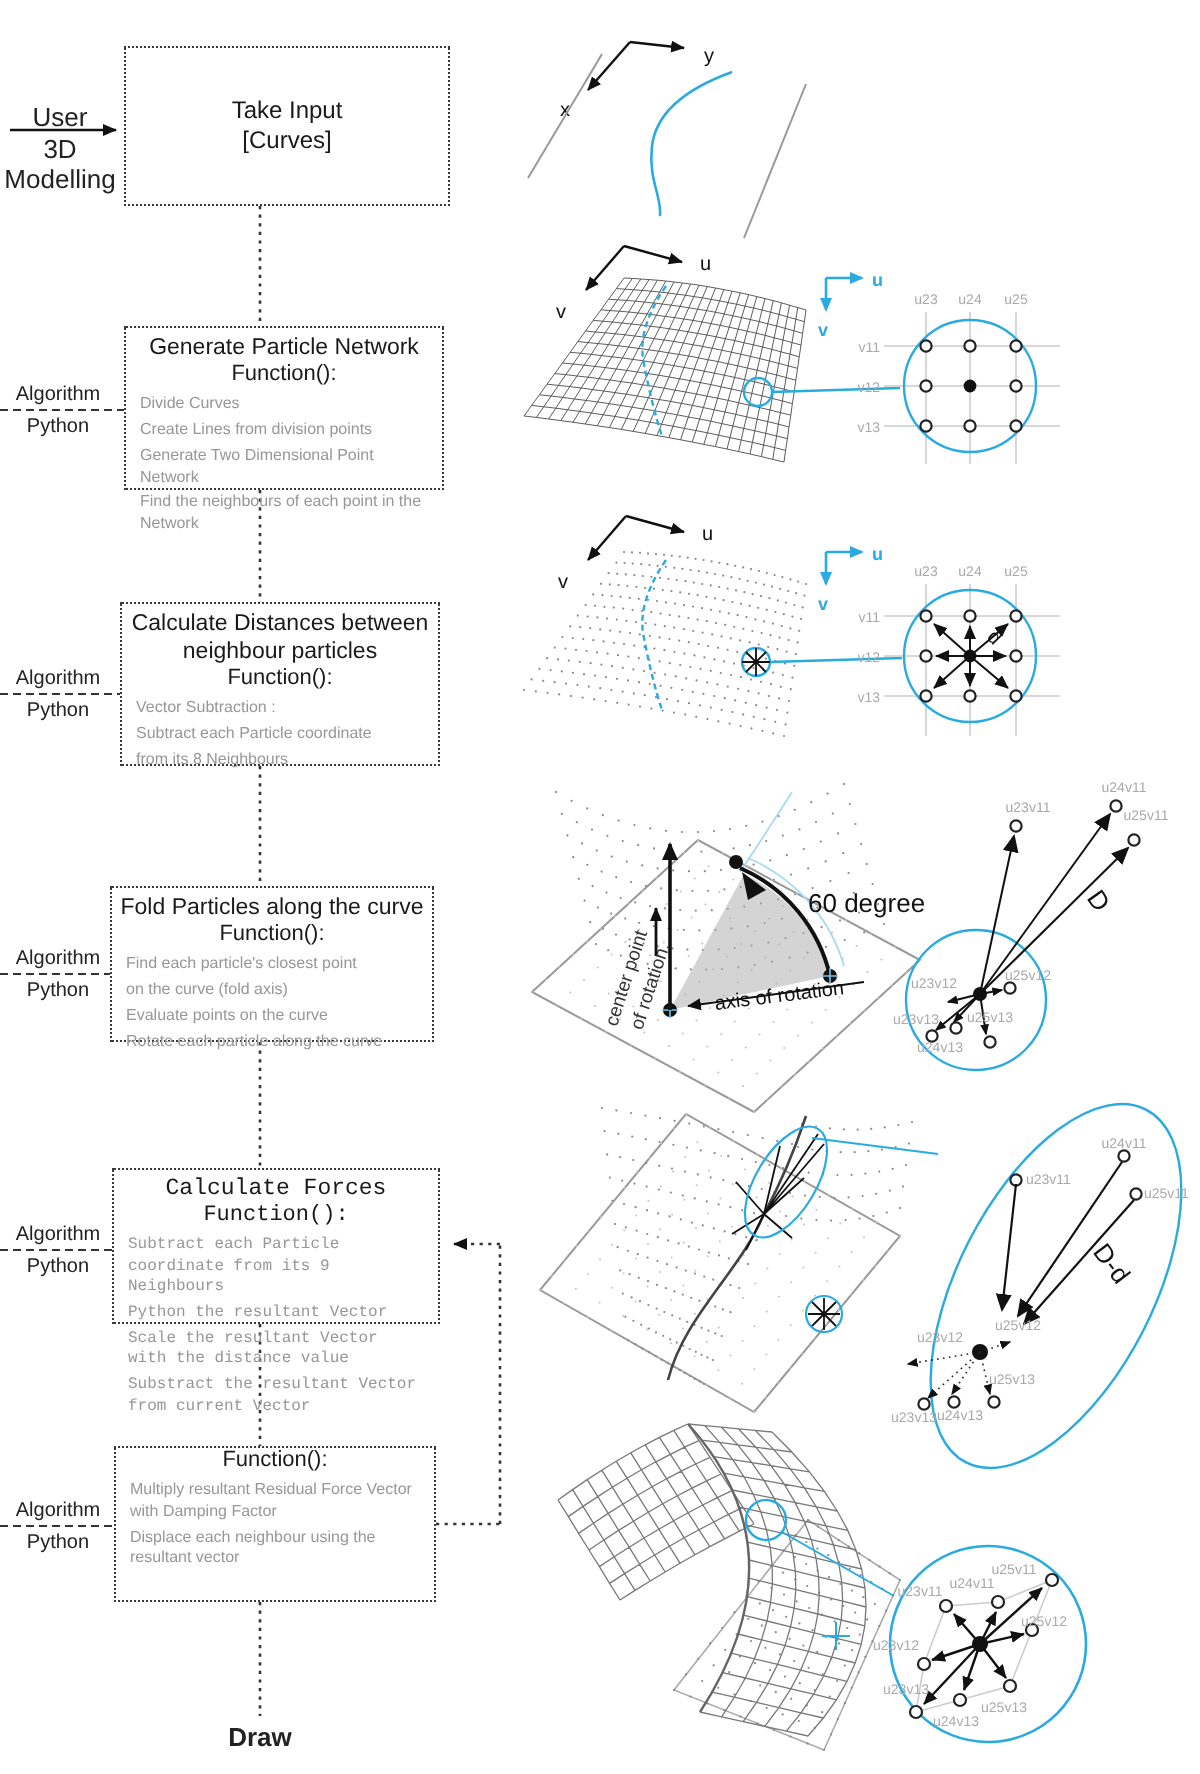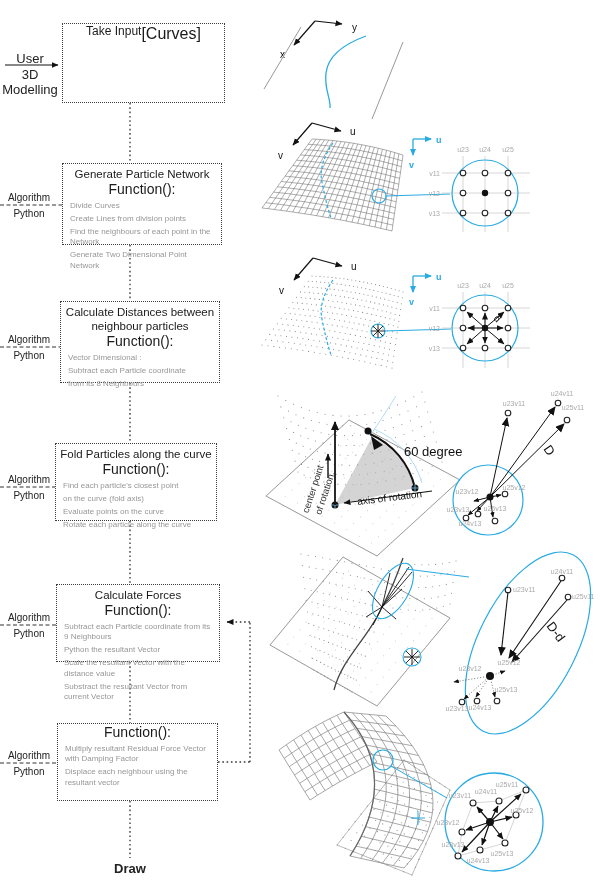--- a/index.html
+++ b/index.html
@@ -1,26 +1,26 @@
 <!DOCTYPE html>
 <html><head>
 <meta charset="utf-8">
 <style>
   html,body{margin:0;padding:0;background:#fff;}
   #canvas{position:relative;width:600px;height:887px;background:#fff;overflow:hidden;
           font-family:"Liberation Sans",sans-serif;}
   #gfx{position:absolute;left:0;top:0;z-index:1;}
   .fbox{position:absolute;border:1.5px dotted #3a3a3a;background:#fff;z-index:2;box-sizing:border-box;}
   .bt{font-size:11.5px;color:#1a1a1a;text-align:center;line-height:1.22;margin:3px 2px 0;}
-  .bsub{font-size:14px;color:#1a1a1a;text-align:center;line-height:1.22;}
+  .bsub{font-size:11px;color:#1a1a1a;text-align:center;line-height:1.22;}
   .blines{margin:3px 0 0;padding:0 7px;}
   .bl{font-size:8px;color:#979797;line-height:1.3;margin-bottom:2.5px;}
-  .center-box{display:flex;flex-direction:row;justify-content:center;}
+  .center-box{display:flex;flex-direction:column;justify-content:center;}
   .center-box .bt{font-size:12px;margin:0;}
-  .center-box .bsub{font-size:16px;}
+  .center-box .bsub{font-size:12px;}
   .sidelab{position:absolute;left:0;width:58px;text-align:center;font-size:10px;color:#222;z-index:2;}
   .tinylab{position:absolute;text-align:center;font-size:13px;color:#222;z-index:2;}
   .drawlab{position:absolute;text-align:center;font-size:13px;color:#222;z-index:2;}
   svg text{font-family:"Liberation Sans",sans-serif;}
   .axl{font-size:10px;fill:#111;}
   .axb{font-size:9px;fill:#29abe2;font-weight:bold;}
   .lbl{font-size:7px;fill:#a9a9a9;}
   .big{font-size:13px;fill:#111;}
   .med{font-size:10px;fill:#111;}
   .rot{font-size:9.5px;fill:#333;}
@@ -317,47 +317,47 @@
     <div class="bt">Take Input</div>
     <div class="bsub">[Curves]</div>
   </div>
 
   <div class="fbox" style="left:62px;top:163px;width:160px;height:82px;">
     <div class="bt">Generate Particle Network</div>
     <div class="bsub">Function():</div>
     <div class="blines">
       <div class="bl">Divide Curves</div>
       <div class="bl">Create Lines from division points</div>
+      <div class="bl">Generate Two Dimensional Point Network</div>
       <div class="bl">Find the neighbours of each point in the Network</div>
-      <div class="bl">Generate Two Dimensional Point Network</div>
     </div>
   </div>
 
   <div class="fbox" style="left:60px;top:301px;width:160px;height:82px;">
     <div class="bt">Calculate Distances between neighbour particles</div>
     <div class="bsub">Function():</div>
     <div class="blines">
-      <div class="bl">Vector Dimensional :</div>
+      <div class="bl">Vector Subtraction :</div>
       <div class="bl">Subtract each Particle coordinate</div>
       <div class="bl">from its 8 Neighbours</div>
     </div>
   </div>
 
   <div class="fbox" style="left:55px;top:443px;width:162px;height:78px;">
     <div class="bt">Fold Particles along the curve</div>
     <div class="bsub">Function():</div>
     <div class="blines">
       <div class="bl">Find each particle's closest point</div>
       <div class="bl">on the curve (fold axis)</div>
       <div class="bl">Evaluate points on the curve</div>
       <div class="bl">Rotate each particle along the curve</div>
     </div>
   </div>
 
-  <div class="fbox" style="left:56px;top:584px;width:164px;height:78px;">
+  <div class="fbox" style="left:56px;top:584px;width:164px;height:78px;font-family:Liberation Mono, monospace;">
     <div class="bt">Calculate Forces</div>
     <div class="bsub">Function():</div>
     <div class="blines">
       <div class="bl">Subtract each Particle coordinate from its 9 Neighbours</div>
       <div class="bl">Python the resultant Vector</div>
       <div class="bl">Scale the resultant Vector with the distance value</div>
       <div class="bl">Substract the resultant Vector from current Vector</div>
     </div>
   </div>
 

